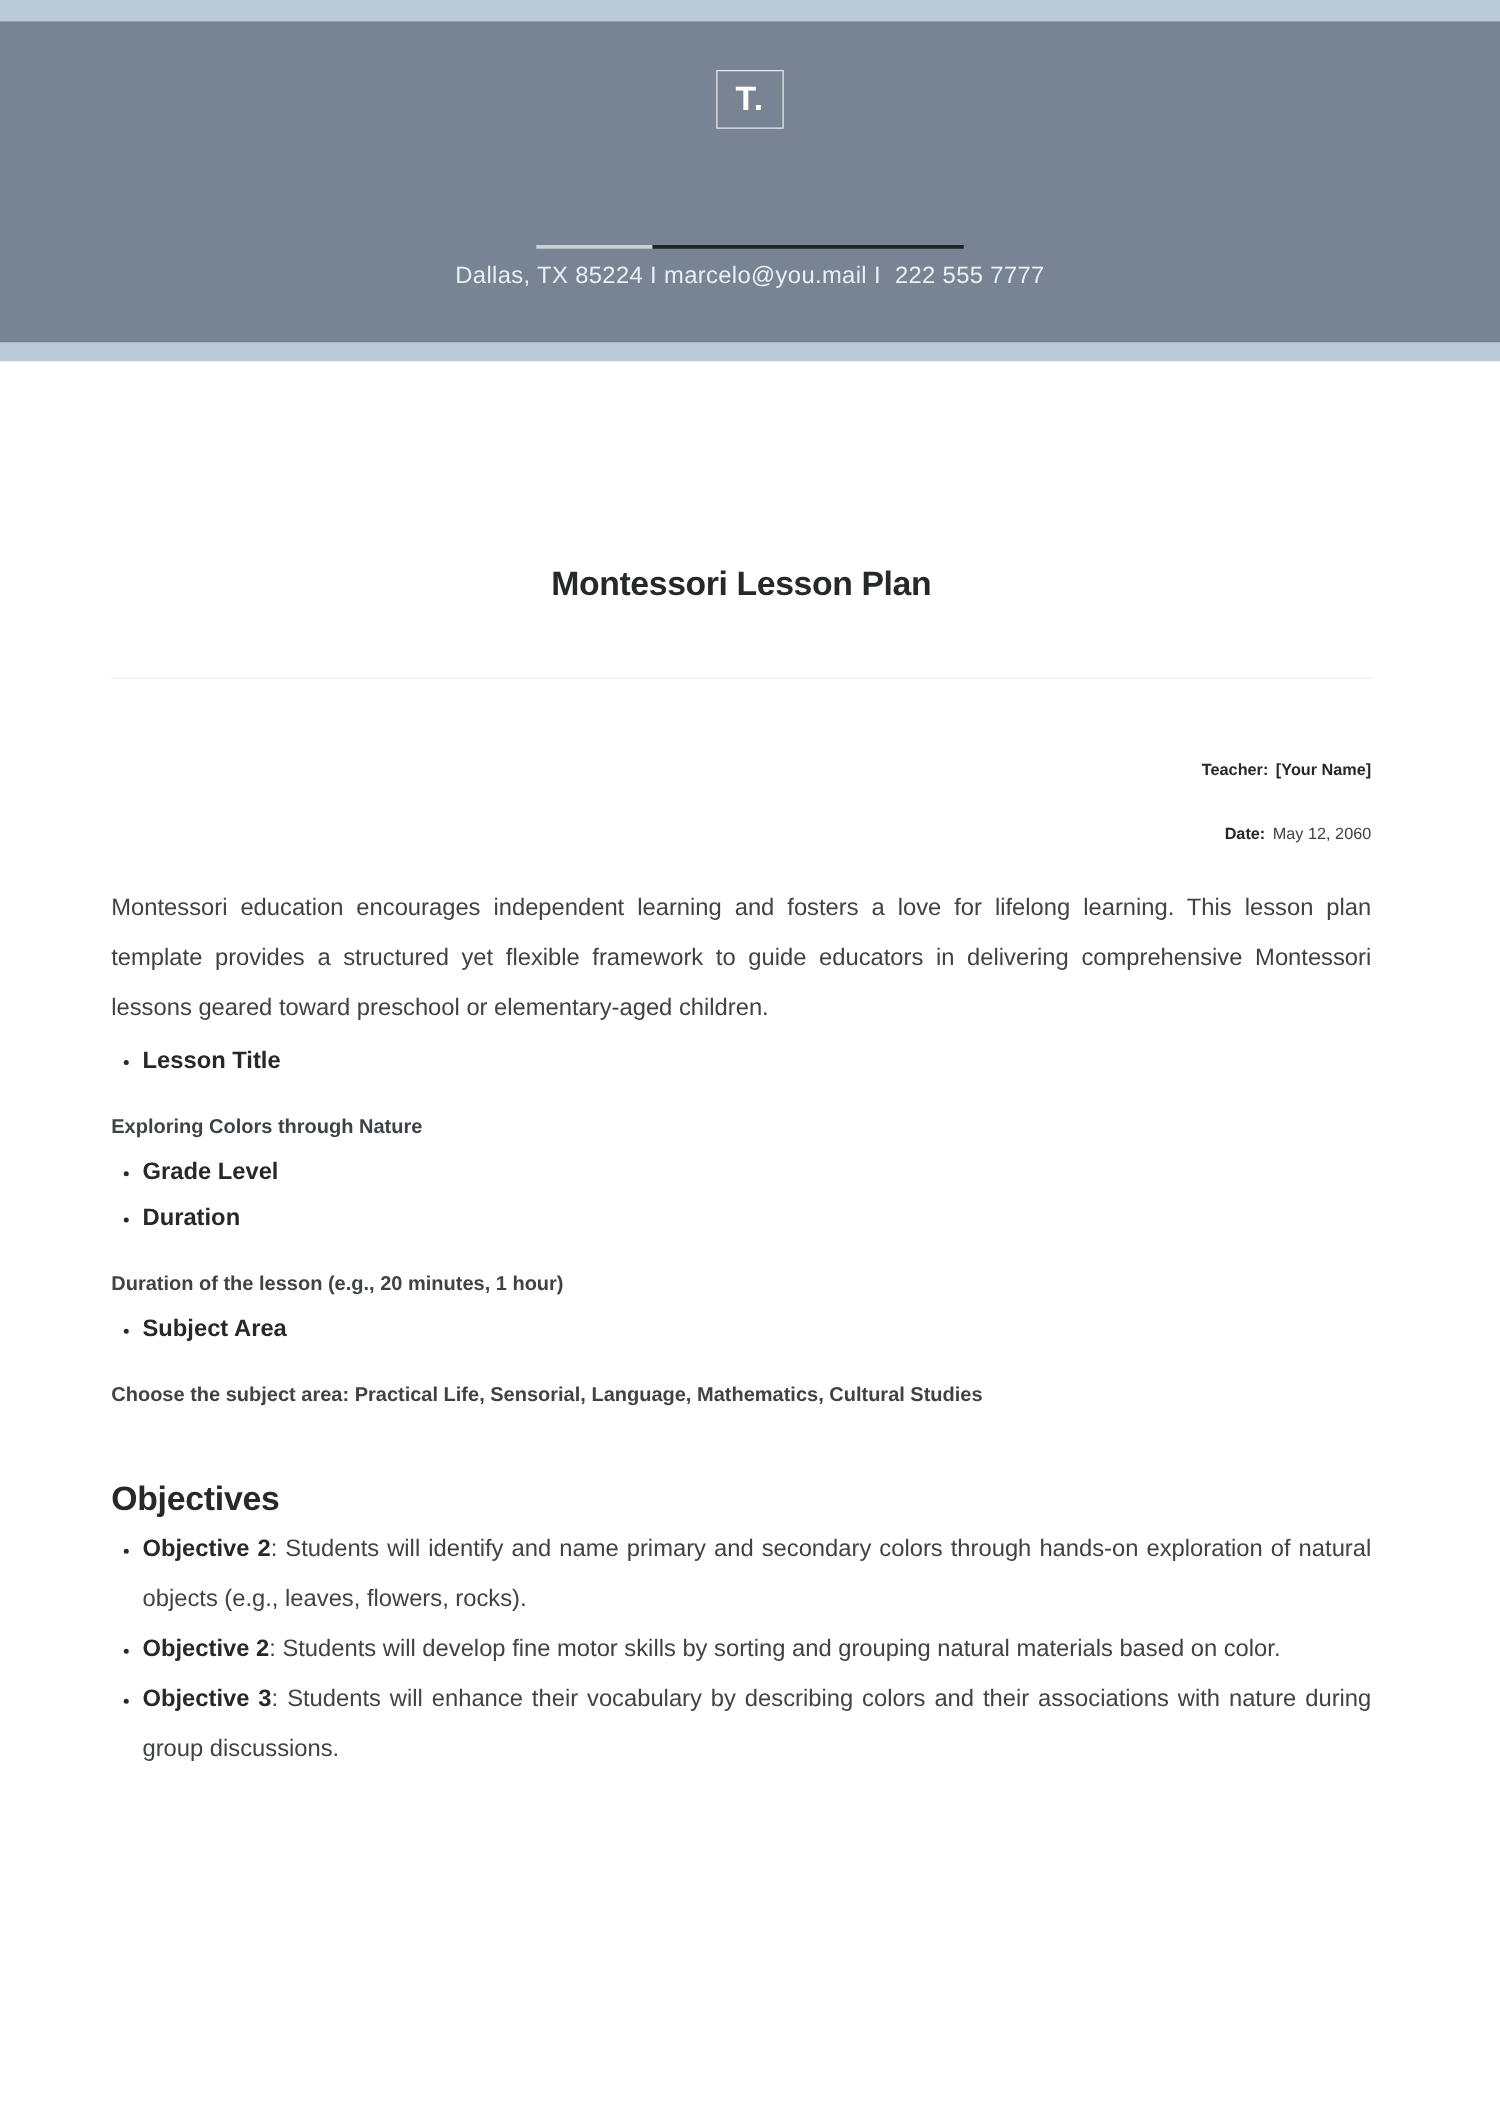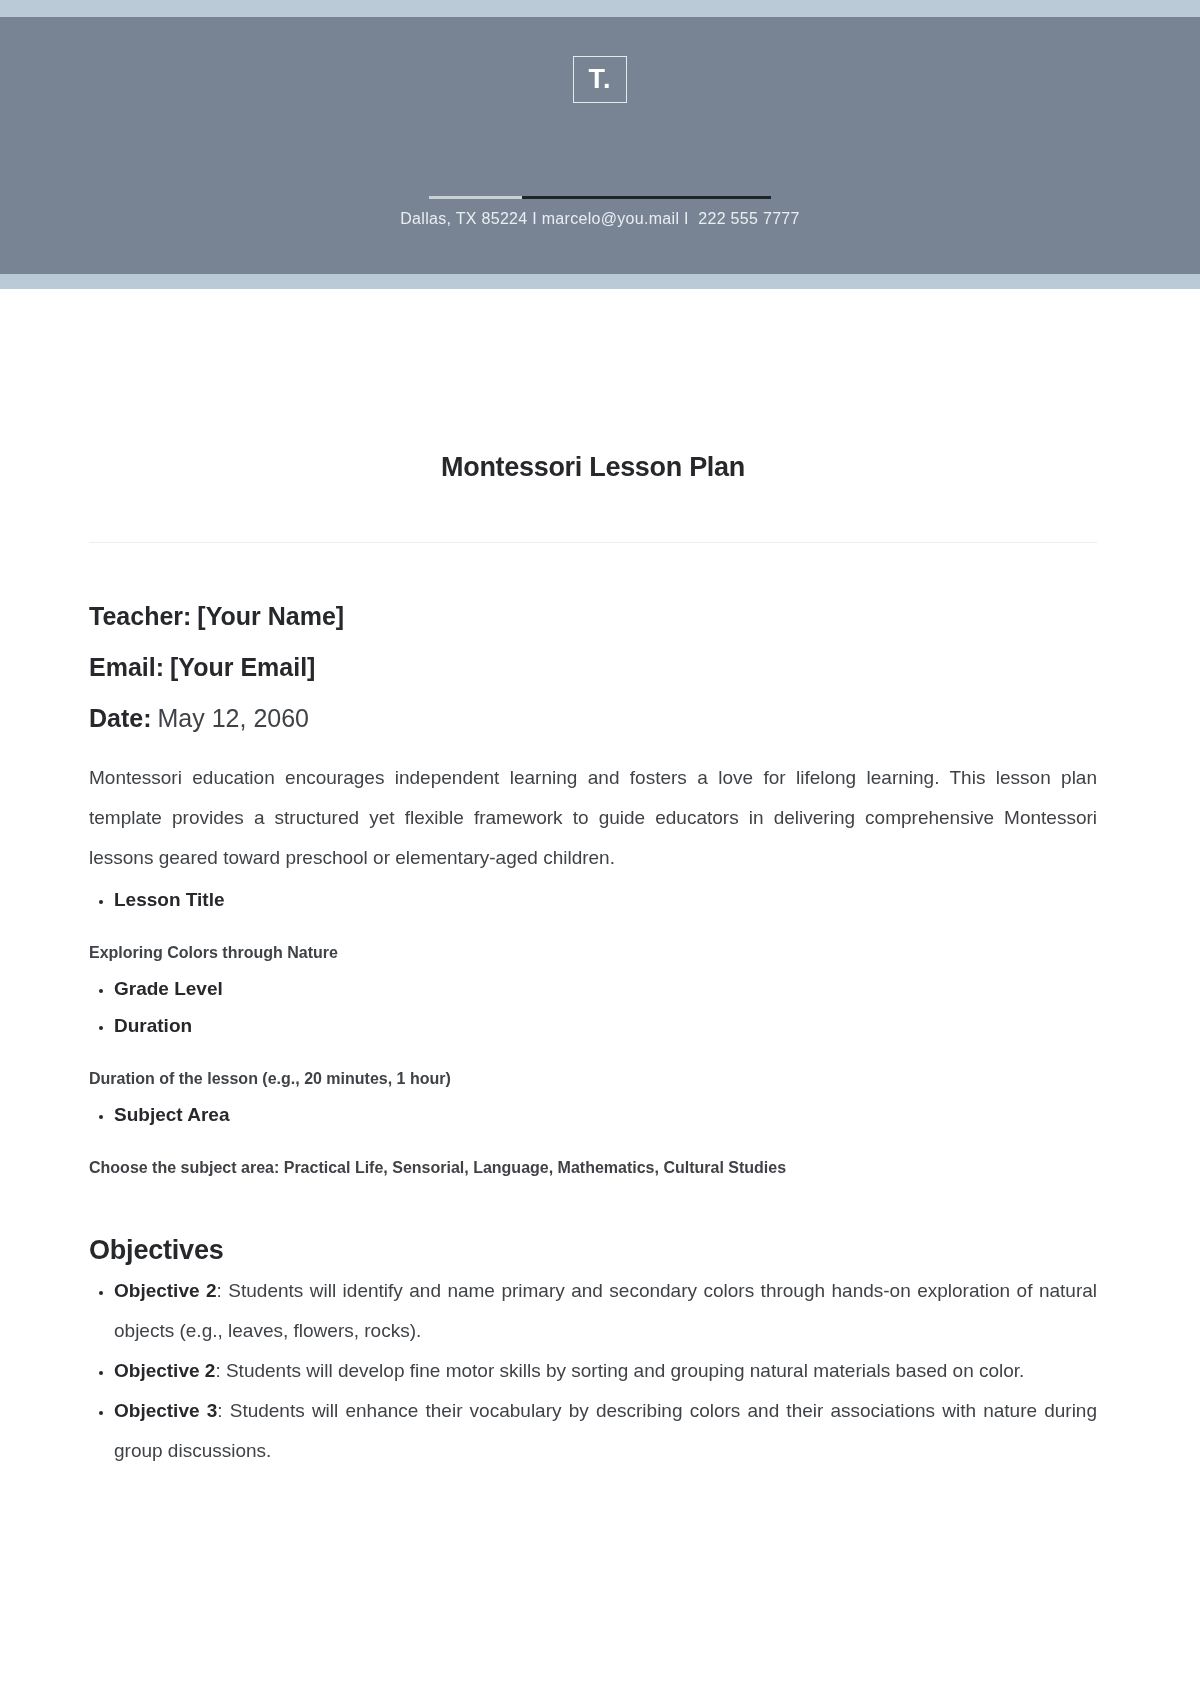--- a/index.html
+++ b/index.html
@@ -37,37 +37,37 @@
     display: inline-block; width: 93px; height: 3px;
     background: var(--divider-light, #cbd0d5); vertical-align: top;
   }
   .header-divider .seg-dark {
     display: inline-block; width: 249px; height: 3px;
     background: var(--divider-dark, #1f242b); vertical-align: top;
   }
   .contact {
     position: absolute; top: 193px; left: 0; right: 0;
     text-align: center;
-    color: #e9eef2; font-size: 16px; letter-spacing: 0.3px;
+    color: #e9eef2; font-size: 19px; letter-spacing: 0.3px;
     white-space: pre;
   }
 
   
   .content { padding: 0 103px 0 89px; }
   h1.doc-title {
     margin-top: 153px;
     text-align: center;
     font-size: 27px; line-height: 50px; font-weight: 700;
     color: #26282b; letter-spacing: -0.3px;
   }
   hr.title-divider {
     border: none; border-top: 1px solid #ededed;
     margin-top: 50px;
   }
-  .meta-row { font-size: 25px; line-height: 36px; margin-bottom: 15px; color: #26282b; }
+  .meta-row { font-size: 13px; line-height: 36px; margin-bottom: 15px; color: #26282b; text-align: right; }
   .meta-row:first-of-type { margin-top: 55px; }
   .meta-row .label { font-weight: 700; }
   .meta-row .value { margin-left: 6px; }
   .meta-row .value.bold { font-weight: 700; }
   .meta-row .value.regular { font-weight: 400; color: #3f4246; }
 
   h2.section-heading {
     font-size: 27px; line-height: 34px; font-weight: 700;
     color: #26282b; letter-spacing: -0.2px;
     margin-top: 41px;
@@ -130,23 +130,20 @@
   <main class="content">
 
     <h1 class="doc-title">Montessori Lesson Plan</h1>
 
     <hr class="title-divider">
 
     <p class="meta-row">
       <span class="label">Teacher:</span><span class="value bold">[Your Name]</span>
     </p>
     <p class="meta-row">
-      <span class="label">Email:</span><span class="value bold">[Your Email]</span>
-    </p>
-    <p class="meta-row">
       <span class="label">Date:</span><span class="value regular">May 12, 2060</span>
     </p>
 
 
     <p class="body-paragraph">Montessori education encourages independent learning and fosters a love for lifelong learning. This lesson plan template provides a structured yet flexible framework to guide educators in delivering comprehensive Montessori lessons geared toward preschool or elementary-aged children.</p>
 
     <ul class="field-list">
       <li>
         <span class="field-label">Lesson Title</span>
         <div class="field-value">Exploring Colors through Nature</div>

